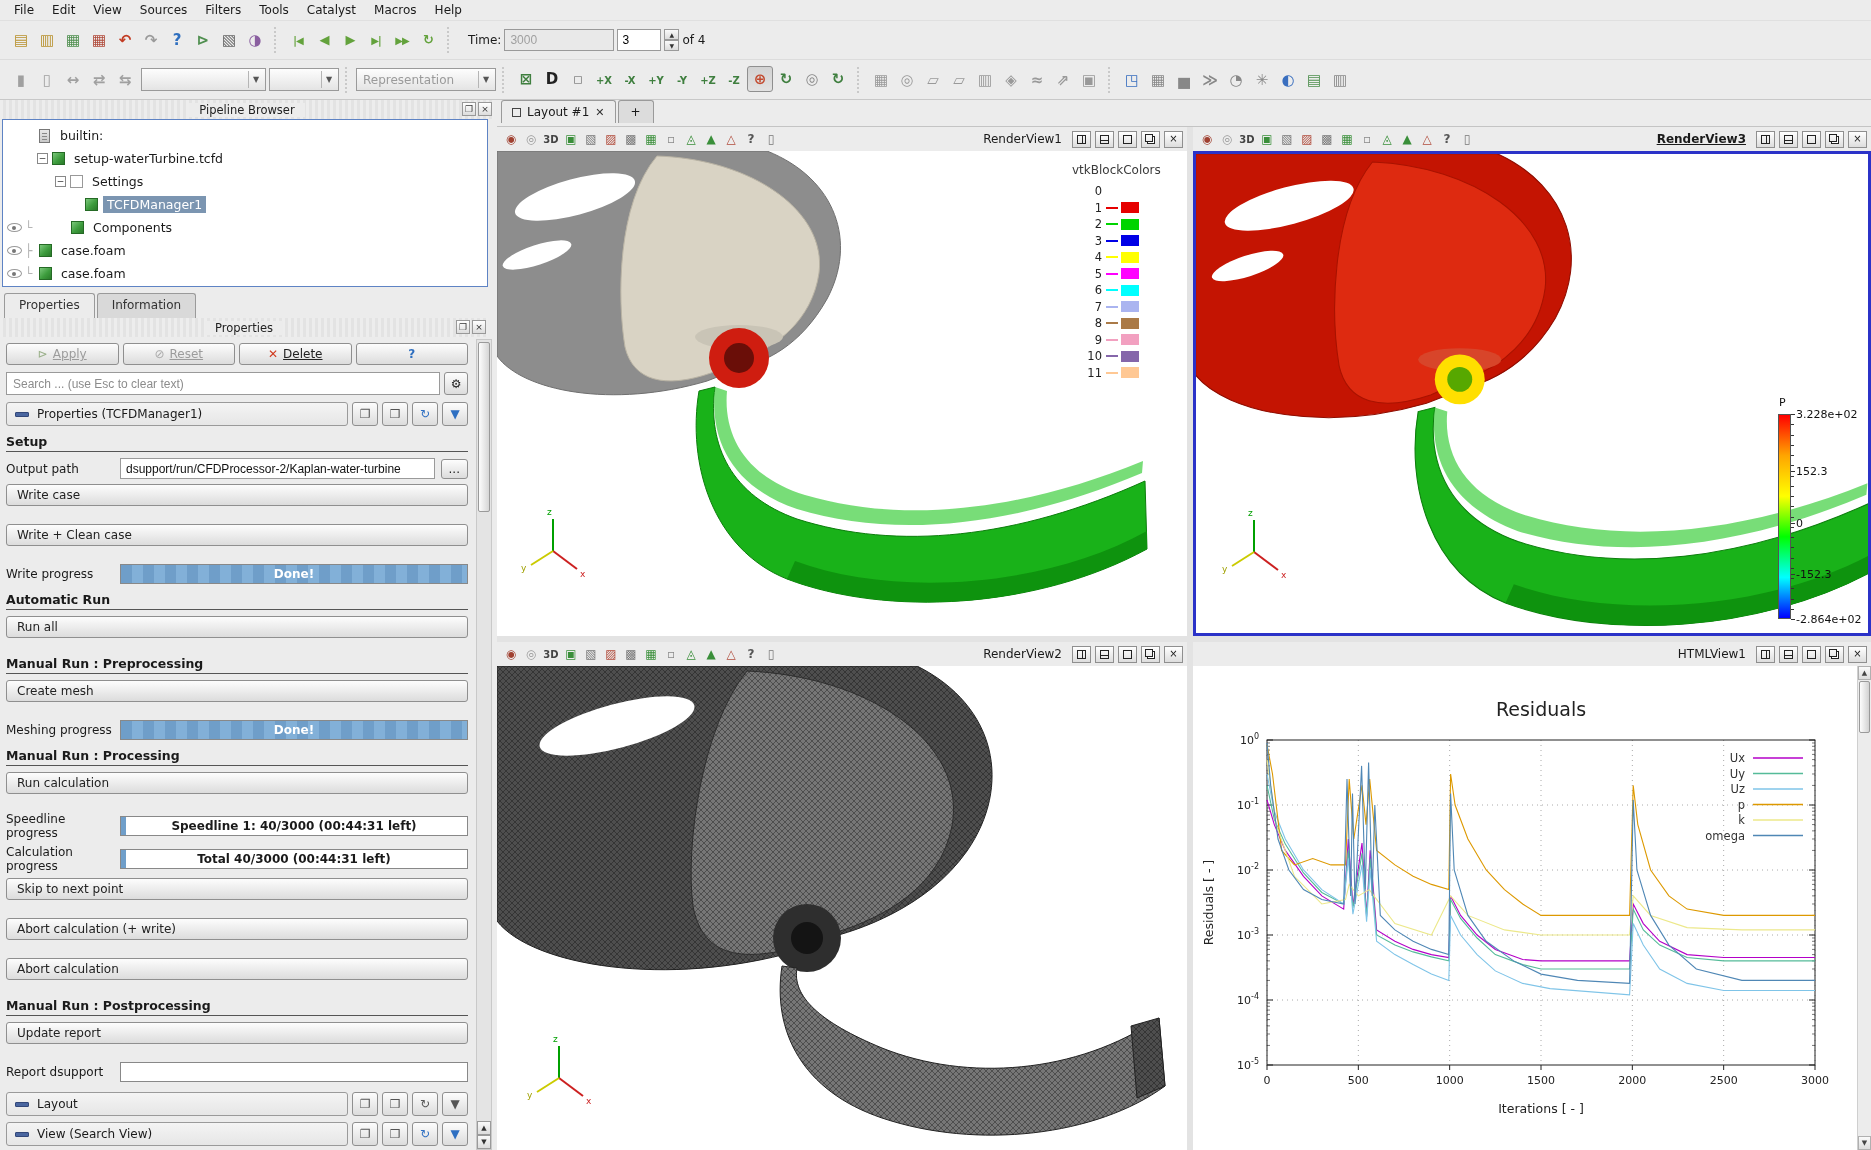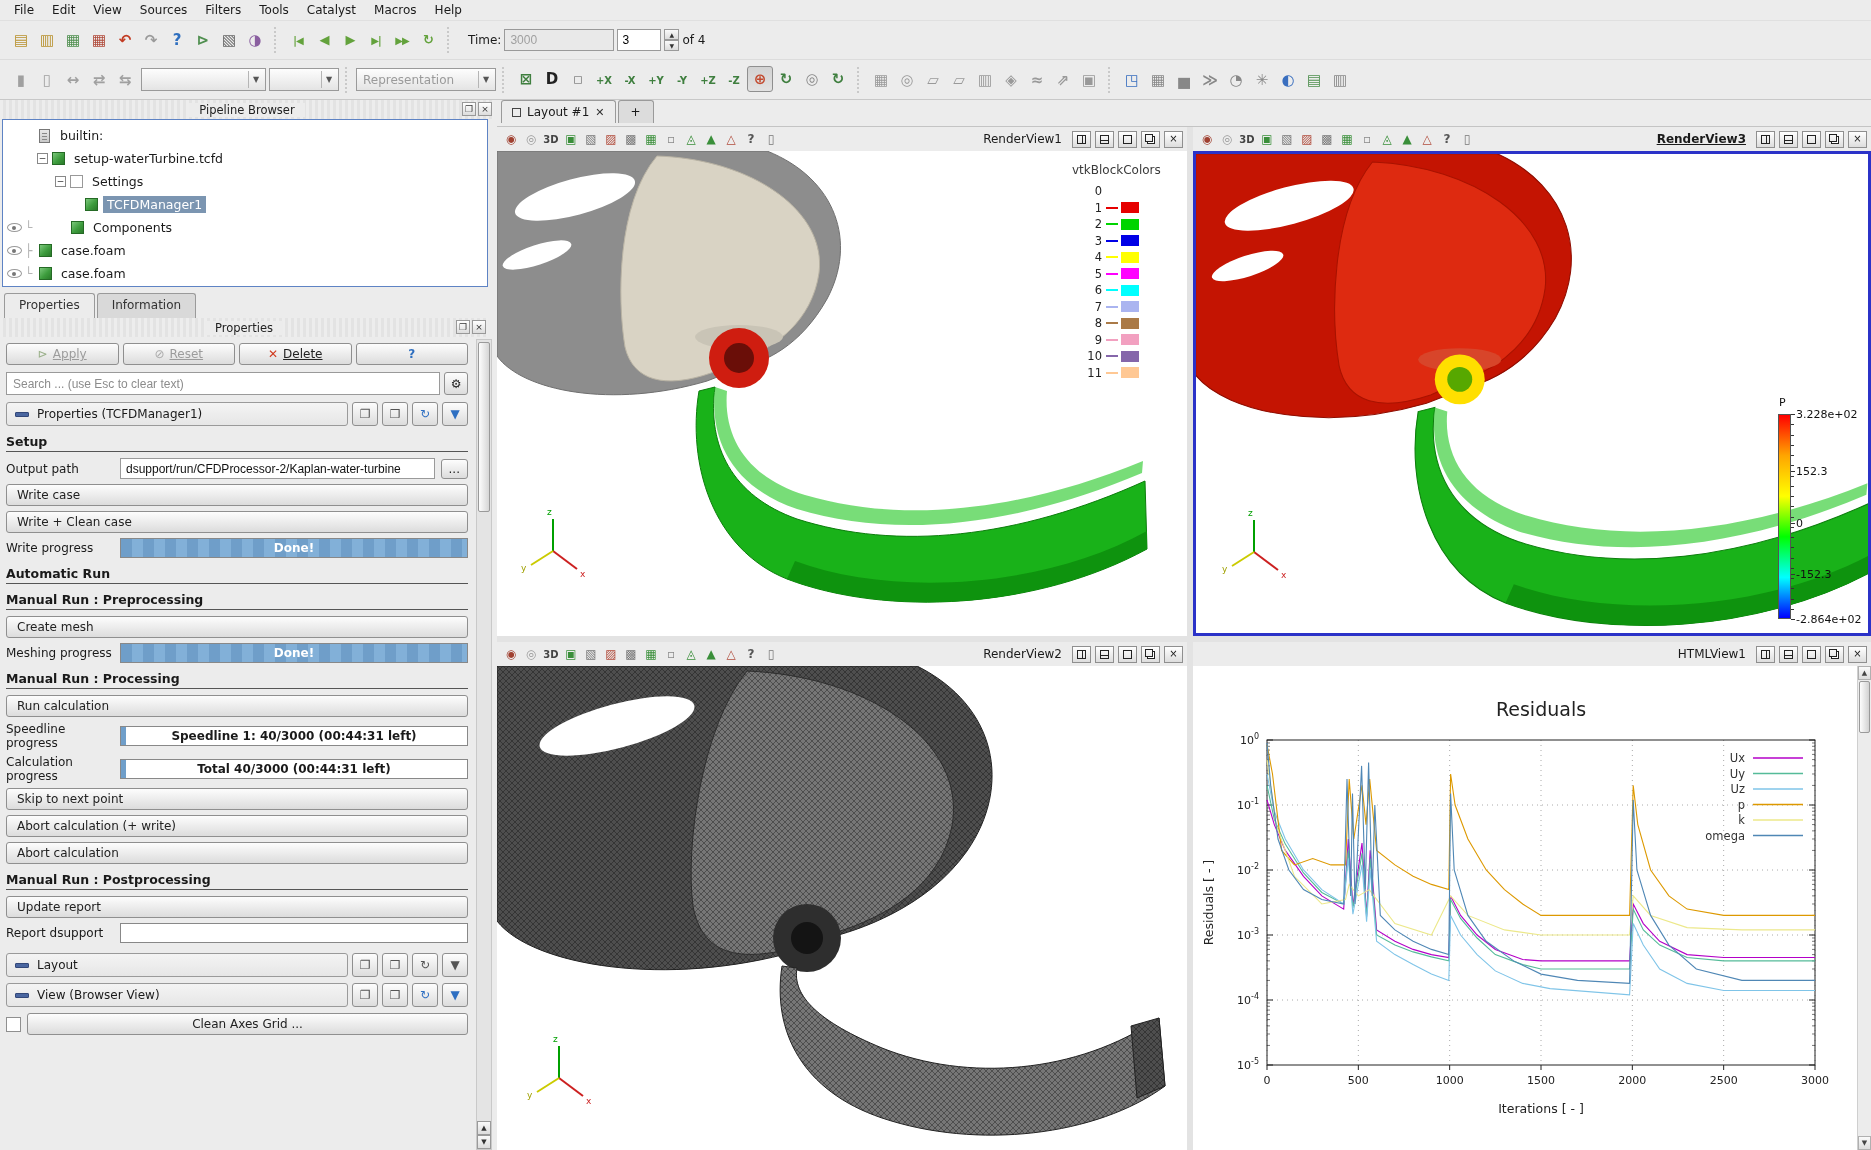--- a/index.html
+++ b/index.html
@@ -62,21 +62,21 @@
   .mini.blue { color:#2e6fc2; }
   .sechdr { font-weight:bold; font-size:12.5px; border-bottom:1px solid #555; padding-bottom:2px; margin:8px 0 6px 0; }
   .formrow { display:flex; align-items:center; margin-bottom:5px; gap:6px; }
   .formrow .lbl { width:108px; font-size:12px; flex-shrink:0; }
   .field { flex:1; height:21px; border:1px solid #9a9a9a; background:#fff; padding:0 5px; font-size:12px; color:#111; min-width:0; }
   .pbar { flex:1; height:20px; border:1px solid #888; background:#fff; position:relative; font-weight:bold; font-size:12px; display:flex; align-items:center; justify-content:center; overflow:hidden; }
   .pbar .fill { position:absolute; left:0; top:0; bottom:0; background:repeating-linear-gradient(90deg,#6f9ec9 0 11px,#82b0d8 11px 22px); }
   .pbar.done .fill { width:100%; }
   .pbar .txt { position:relative; z-index:1; }
   .pbar.done .txt { color:#fff; }
-  .stack { display:block; margin-bottom:5px; }
+  .stack { display:block; margin-bottom:18px; }
   
   #props-scroll { position:absolute; right:2px; top:239px; bottom:0; width:16px; background:#e4e4e4; border:1px solid #c9c9c9; }
   #props-scroll .thumb { position:absolute; left:1px; right:1px; top:2px; height:170px; background:linear-gradient(90deg,#fdfdfd,#d6d6d6); border:1px solid #9a9a9a; border-radius:2px; }
   #props-scroll .sarr { position:absolute; left:0; right:0; height:14px; border:1px solid #9a9a9a; background:linear-gradient(#fafafa,#dcdcdc); font-size:7px; text-align:center; line-height:13px; color:#333; }
   
   #main { position:absolute; left:497px; top:100px; right:0; bottom:0; background:#e3e3e3; }
   #layout-tabbar { position:absolute; left:0; top:0; right:0; height:27px; background:#ececec; border-bottom:1px solid #c4c4c4; display:flex; align-items:flex-start; padding-left:4px; }
   .ltab { border:1px solid #9a9a9a; border-bottom:none; border-radius:3px 3px 0 0; background:#ececec; padding:4px 10px; font-size:12px; display:flex; align-items:center; gap:6px; }
   .ltab .sq { width:9px; height:9px; border:1.5px solid #444; }
   .ltab .x { font-size:11px; color:#333; }
@@ -287,20 +287,21 @@
     <span class="btn stack">Write + Clean case</span>
     <div class="formrow">
       <span class="lbl">Write progress</span>
       <span class="pbar done">
           <span class="fill"></span>
           <span class="txt">Done!</span>
         </span>
     </div>
 
     <div class="sechdr">Automatic Run</div>
+    <span class="btn stack" style="min-width:72px">Run all</span>
 
     <div class="sechdr">Manual Run : Preprocessing</div>
     <span class="btn stack">Create mesh</span>
     <div class="formrow">
       <span class="lbl">Meshing progress</span>
       <span class="pbar done">
           <span class="fill"></span>
           <span class="txt">Done!</span>
         </span>
     </div>
@@ -338,21 +339,21 @@
           <span>Layout</span>
         </span>
       <span class="btn mini">❐</span>
       <span class="btn mini">❒</span>
       <span class="btn mini">↻</span>
       <span class="btn mini">▼</span>
     </div>
     <div class="grouprow">
       <span class="grouphdr">
           <span class="dash"></span>
-          <span>View (Browser View)</span>
+          <span>View (Search View)</span>
         </span>
       <span class="btn mini">❐</span>
       <span class="btn mini">❒</span>
       <span class="btn mini blue">↻</span>
       <span class="btn mini blue">▼</span>
     </div>
     <div class="formrow">
       <span class="checkbox"></span>
       <span class="btn grow">Clean Axes Grid ...</span>
     </div>

